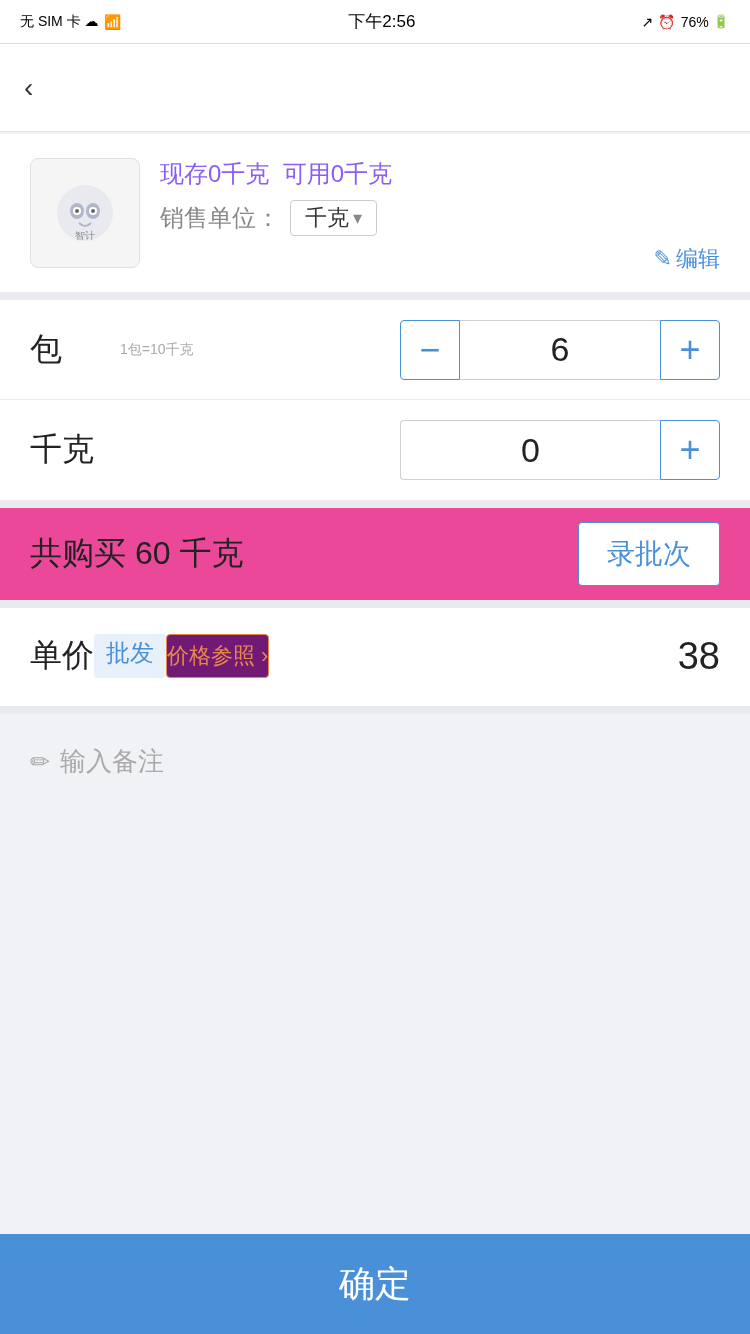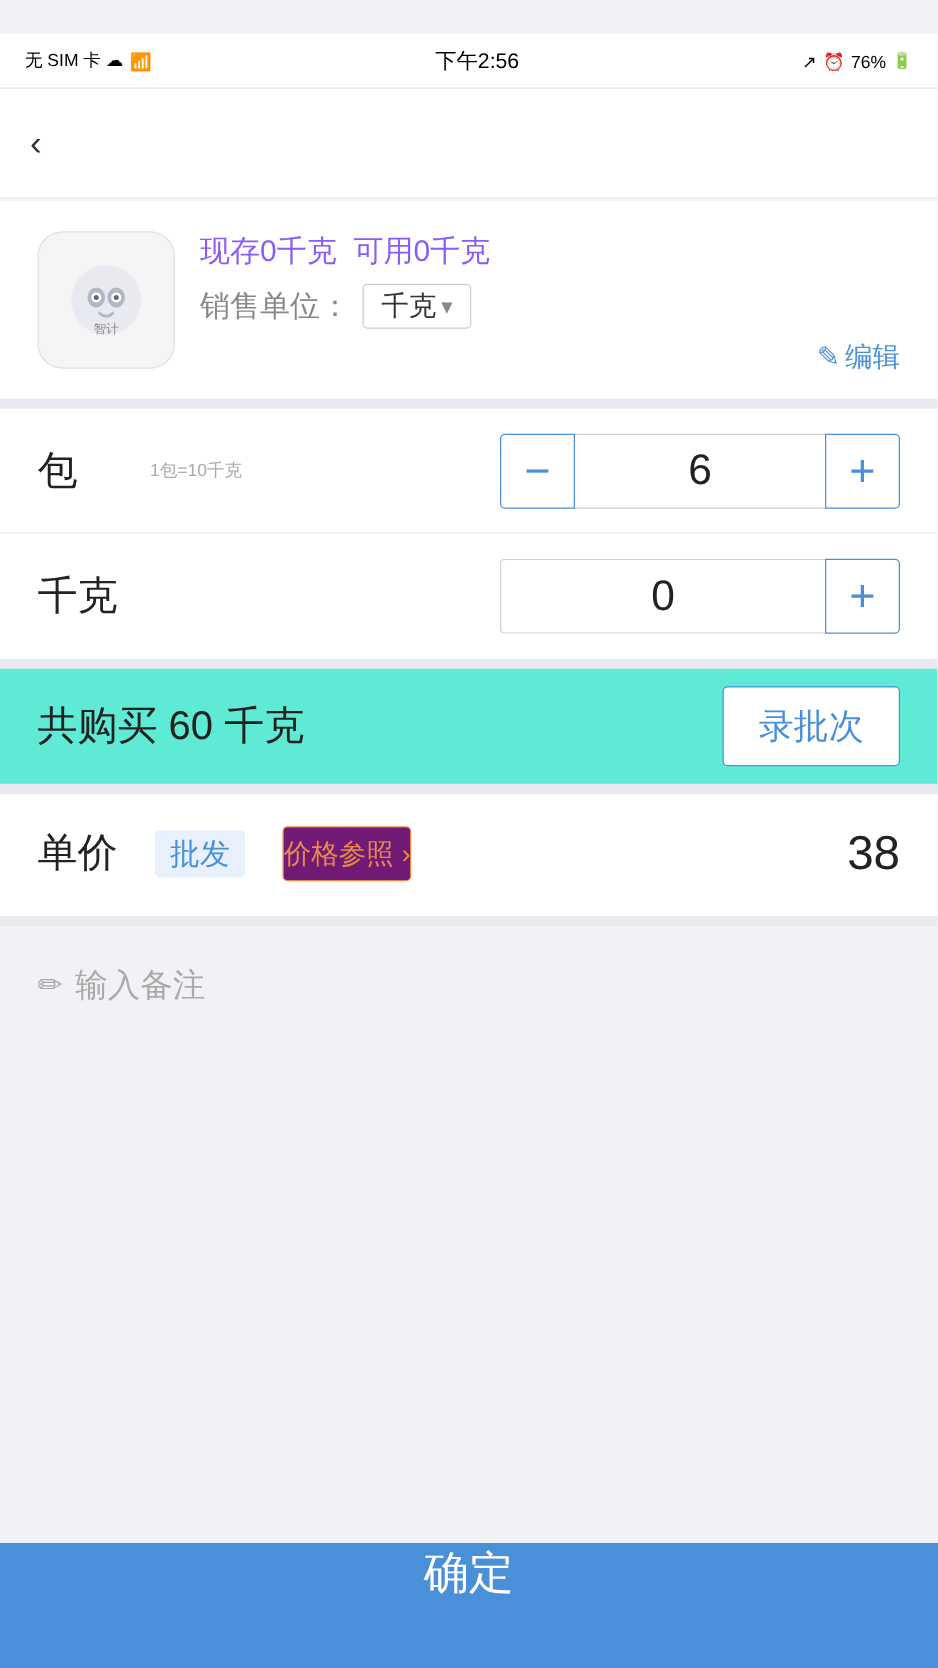--- a/index.html
+++ b/index.html
@@ -18,21 +18,20 @@
       width: 750px;
       height: 44px;
       background: #fff;
       display: flex;
       align-items: center;
       justify-content: space-between;
       padding: 0 20px;
       font-size: 15px;
       color: #000;
       border-bottom: 1px solid #e0e0e0;
-      margin-top: 27px;
     }
     .status-left { font-size: 14px; display: flex; align-items: center; gap: 6px; }
     .status-center { font-size: 17px; font-weight: 500; }
     .status-right { font-size: 14px; display: flex; align-items: center; gap: 5px; }
 
     
     .nav-bar {
       width: 750px;
       height: 88px;
       background: #fff;
@@ -63,21 +62,21 @@
       align-items: flex-start;
       gap: 20px;
       border-bottom: 8px solid #e8eaf0;
       margin-top: 2px;
     }
     .product-thumb {
       width: 110px;
       height: 110px;
       background: #f5f5f5;
       border: 1px solid #e0e0e0;
-      border-radius: 20px;
+      border-radius: 8px;
       display: flex;
       align-items: center;
       justify-content: center;
       flex-shrink: 0;
     }
     .product-thumb svg { width: 60px; height: 60px; }
     .product-info { flex: 1; }
     .product-name { font-size: 30px; color: #222; font-weight: 500; margin-bottom: 10px; }
     .product-stock { font-size: 24px; color: #8b5cf6; margin-bottom: 10px; }
     .product-unit { font-size: 24px; color: #888; display: flex; align-items: center; gap: 10px; }
@@ -170,21 +169,21 @@
     }
     .qty-btn-right {
       border-radius: 0 4px 4px 0;
     }
     .qty-btn-left {
       border-radius: 4px 0 0 4px;
     }
 
     
     .total-row {
-      background: #5eead4;
+      background: #ec4899;
       display: flex;
       align-items: center;
       justify-content: space-between;
       padding: 0 30px;
       height: 100px;
       border-bottom: 8px solid #e8eaf0;
     }
     .total-text {
       font-size: 32px;
       color: #222;
@@ -208,22 +207,21 @@
     .price-row {
       display: flex;
       align-items: center;
       justify-content: space-between;
       margin-bottom: 0;
     }
     .price-label {
       font-size: 32px;
       color: #222;
       display: flex;
-      align-items: center;
-      gap: 30px;
+      gap: 0;
     }
     .price-badge {
       background: #e8f0fb;
       color: #4a90d9;
       font-size: 24px;
       padding: 3px 12px;
       border-radius: 4px;
     }
     .price-ref-btn {
       border: 1.5px solid #e8894a;
@@ -267,21 +265,21 @@
 
     
     .confirm-bar {
       position: fixed;
       bottom: 0;
       left: 0;
       width: 750px;
       height: 100px;
       background: #4a90d9;
       display: flex;
-      align-items: flex-start;
+      align-items: center;
       justify-content: center;
       cursor: pointer;
     }
     .confirm-text {
       font-size: 36px;
       color: #fff;
       font-weight: 500;
     }
 
     

